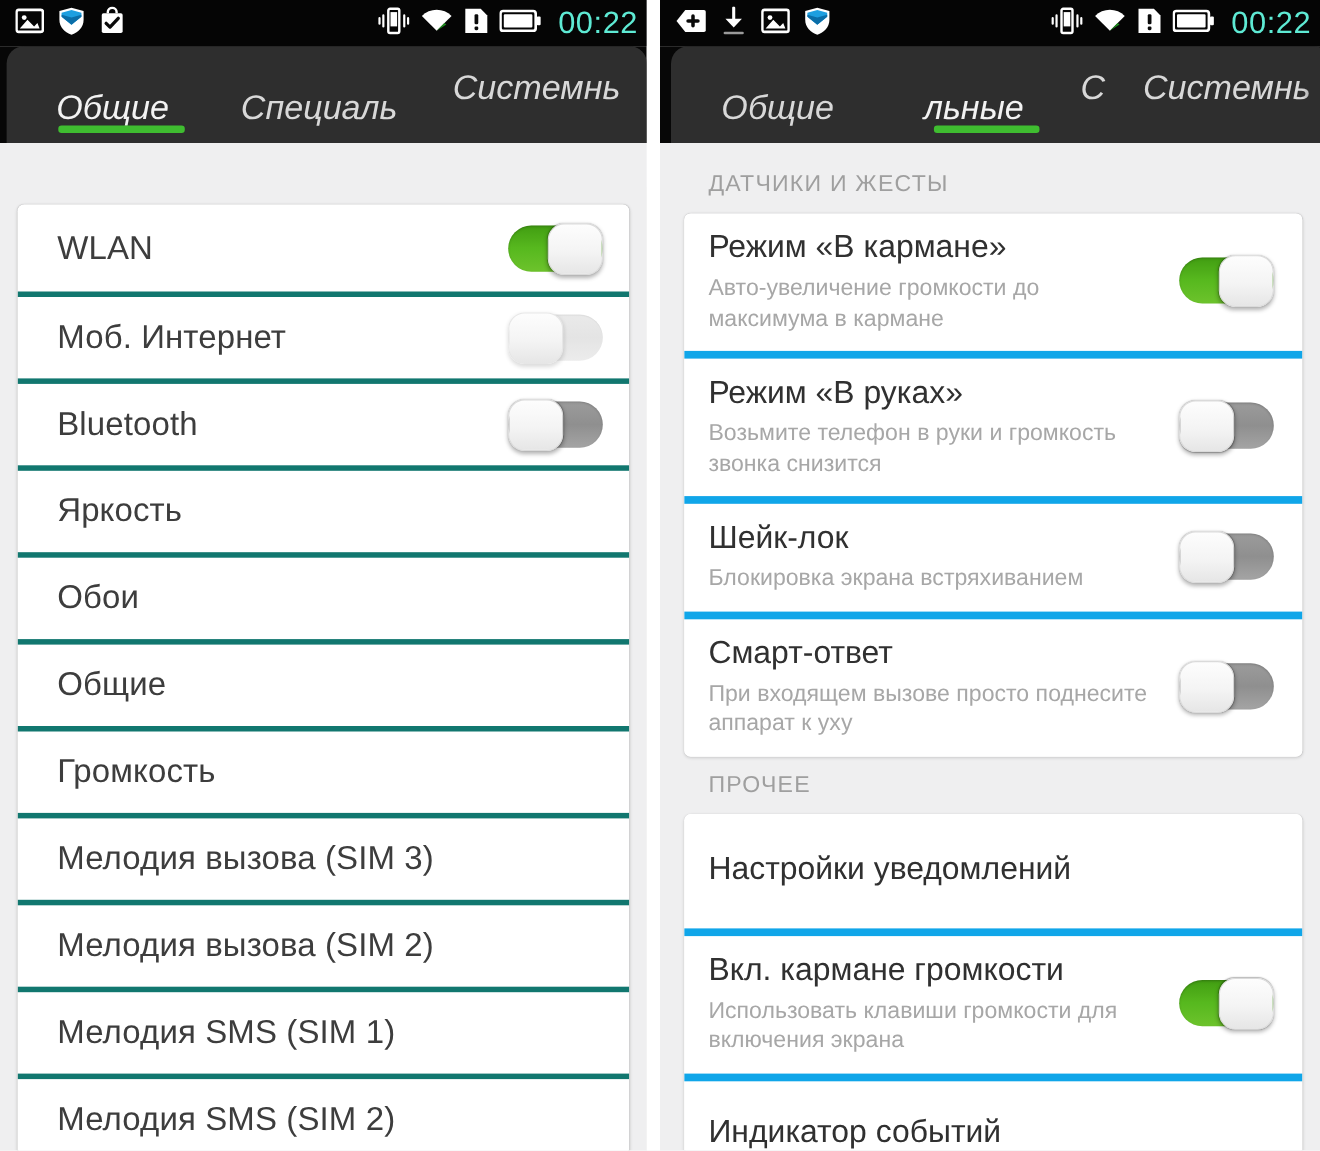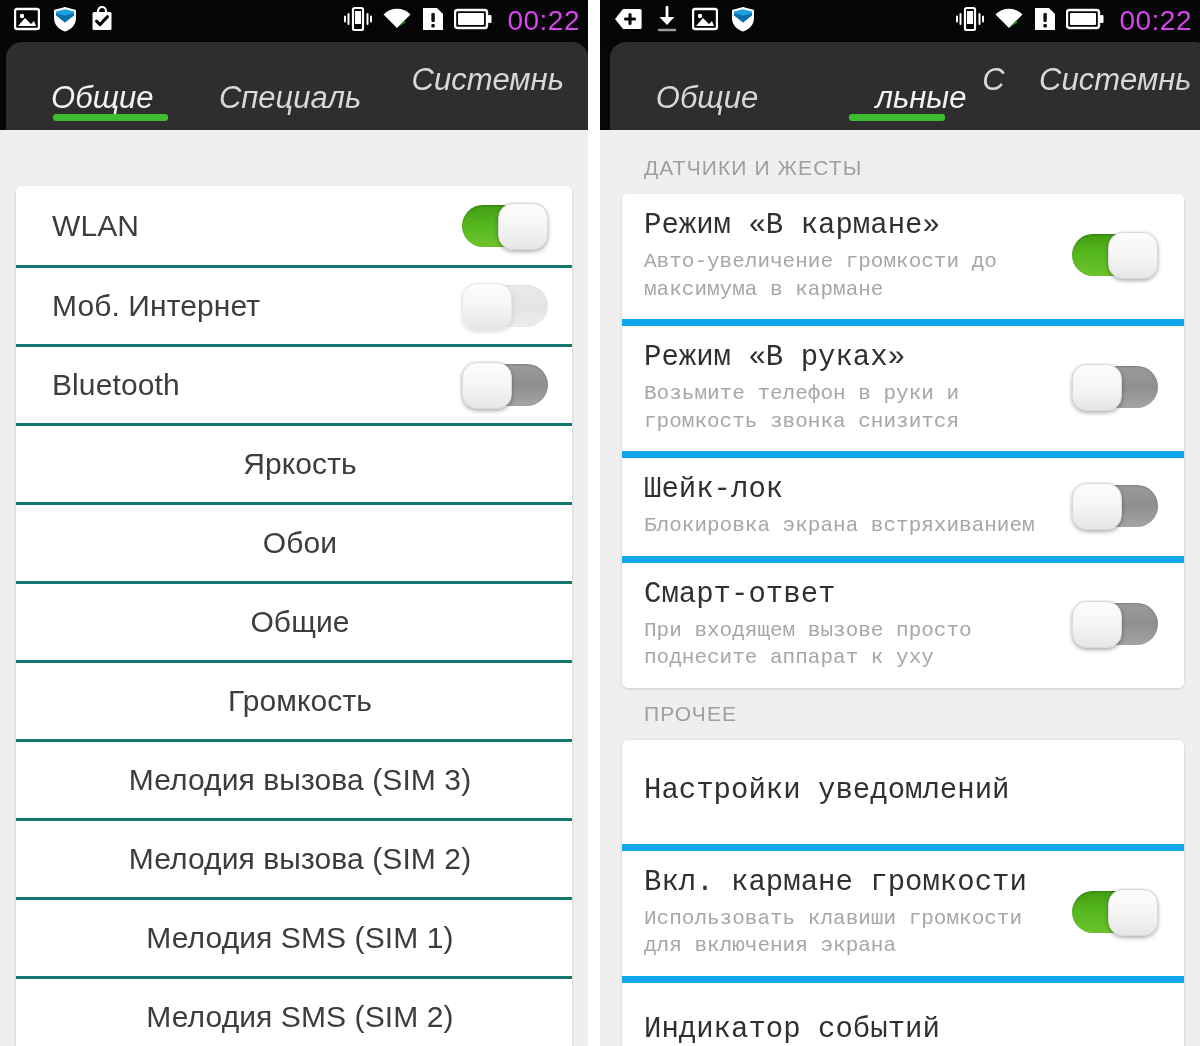--- a/index.html
+++ b/index.html
@@ -38,21 +38,21 @@
     display: flex;
     align-items: center;
     padding: 0 8px 0 14px;
     position: relative;
     z-index: 4;
   }
   .status-left  { display: flex; align-items: center; gap: 13px; }
   .status-right { display: flex; align-items: center; gap: 9px; margin-left: auto; }
   .sicon { display: block; }
   .clock {
-    color: #d946ef;
+    color: #5eead4;
     font-size: 28px;
     letter-spacing: 0.5px;
     margin-left: 6px;
     font-family: "Liberation Sans", sans-serif;
   }
 
   
   .tabbar-wrap {
     position: relative;
     height: 88px;
@@ -97,21 +97,21 @@
   }
 
   
   .phone.left  .tab.t0 { width: 196px; }
   .phone.left  .tab.t1 { width: 186px; }
   .phone.left  .tab.t2 { width: 210px; justify-content: flex-start; padding-left: 6px; }
   .phone.left  .tab.t0 .underline { left: 47px; width: 115px; }
 
   
   .phone.right .tab.r0 { width: 215px; }
-  .phone.right .tab.r1 { width: 180px; align-items: flex-end; }
+  .phone.right .tab.r1 { width: 180px; }
   .phone.right .tab.r2 { width: 60px;  justify-content: flex-start; }
   .phone.right .tab.r3 { width: 210px; justify-content: flex-start; }
   .phone.right .tab.r1 .underline { left: 45px; width: 96px; }
 
   .fadeR {
     position: absolute;
     right: 0; top: 0;
     width: 26px; height: 88px;
     background: linear-gradient(to right, rgba(44,44,44,0), rgba(44,44,44,0.95));
     pointer-events: none;
@@ -137,40 +137,40 @@
 
   
   .row {
     position: relative;
     height: 79px;
     display: flex;
     align-items: center;
     padding: 0 24px 0 36px;
     background: #fff;
   }
-  .row + .row { border-top: 3px solid #0f766e; justify-content: center; }
+  .row + .row { border-top: 5px solid #0f766e; }
   .row .label {
     font-size: 30px;
     color: #3b3b3b;
     letter-spacing: 0.1px;
     white-space: nowrap;
   }
   .row .spacer { flex: 1; }
 
   
   .drow {
     position: relative;
     display: flex;
     align-items: center;
     padding: 14px 26px 16px 22px;
     background: #fff;
     min-height: 78px;
   }
   .drow + .drow { border-top: 7px solid #0ea5e9; }
-  .drow .texts { flex: 1; padding-right: 14px; font-family: Liberation Mono, monospace; }
+  .drow .texts { flex: 1; padding-right: 14px; }
   .drow .title {
     font-size: 29px;
     color: #2e2e2e;
     line-height: 1.22;
     white-space: nowrap;
   }
   .drow .sub {
     font-size: 21px;
     color: #a6a6a6;
     line-height: 1.30;

